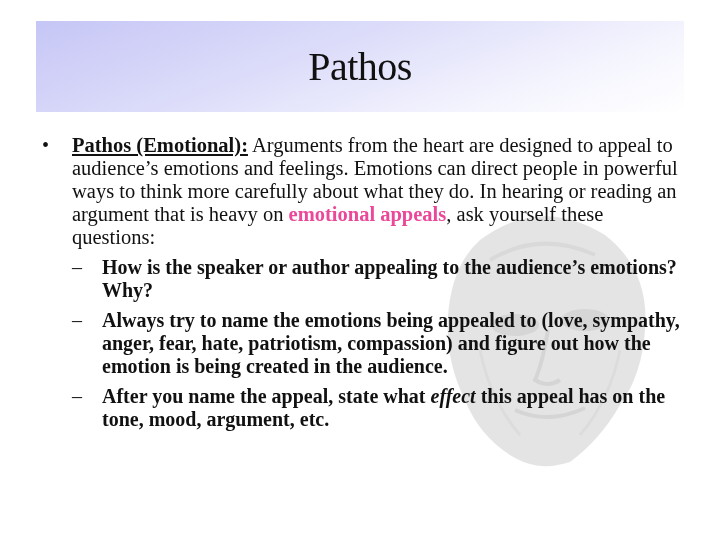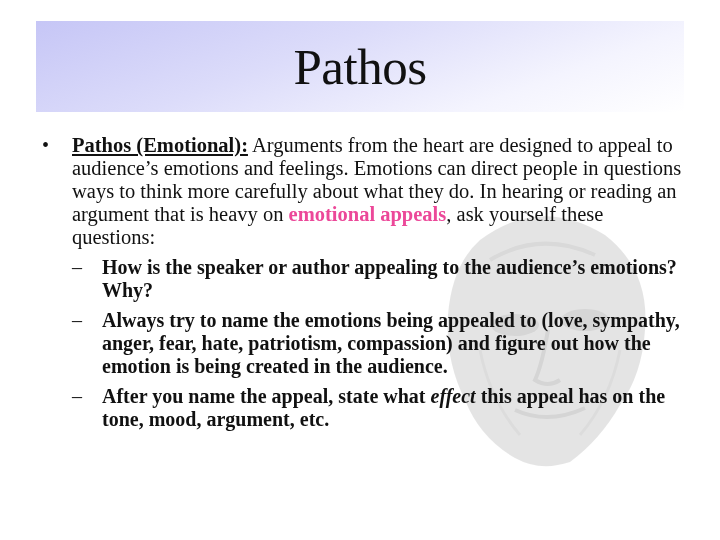--- a/index.html
+++ b/index.html
@@ -22,21 +22,21 @@
       width: 648px;
       height: 91px;
       background: linear-gradient(160deg, #c6c6f6 0%, #dcdcfa 40%, #f4f4fe 75%, #ffffff 100%);
     }
     .title-text {
       position: absolute;
       left: 0;
       right: 0;
       top: 24px;
       text-align: center;
-      font-size: 51px;
+      font-size: 40px;
       line-height: 44px;
       color: #111111;
       letter-spacing: -0.5px;
     }
     .bust {
       position: absolute;
       left: 420px;
       top: 200px;
       width: 245px;
       height: 270px;
@@ -99,21 +99,21 @@
   <ellipse cx="95" cy="125" rx="24" ry="11" fill="#4a4a4a"></ellipse>
   <ellipse cx="165" cy="120" rx="24" ry="11" fill="#4a4a4a"></ellipse>
   <path d="M128 130 Q122 165 115 180 Q128 188 140 180" stroke="#444" stroke-width="4" fill="none"></path>
   <path d="M95 210 Q128 225 165 208" stroke="#444" stroke-width="4" fill="none"></path>
   <path d="M60 150 Q70 200 100 235 M200 150 Q190 200 160 235" stroke="#666" stroke-width="3" fill="none"></path>
 </svg>
 
 <div class="content">
   <div class="main-item">
     <span class="main-bullet">•</span>
-    <span class="bold">Pathos (Emotional):</span><span> Arguments from the heart are designed to appeal to audience’s emotions and feelings.  Emotions can direct people in questions ways to think more carefully about what they do.  In hearing or reading an argument that is heavy on </span><span class="link">emotional appeals</span><span>, ask yourself these questions:</span>
+    <span class="bold">Pathos (Emotional):</span><span> Arguments from the heart are designed to appeal to audience’s emotions and feelings.  Emotions can direct people in powerful ways to think more carefully about what they do.  In hearing or reading an argument that is heavy on </span><span class="link">emotional appeals</span><span>, ask yourself these questions:</span>
   </div>
 
   <div class="sub-list">
     <div class="sub-item">
       <span class="sub-dash">–</span>
       <span>How is the speaker or author appealing to the audience’s emotions? Why?</span>
     </div>
     <div class="sub-item">
       <span class="sub-dash">–</span>
       <span>Always try to name the emotions being appealed to (love, sympathy, anger, fear, hate, patriotism, compassion) and figure out how the emotion is being created in the audience.</span>

